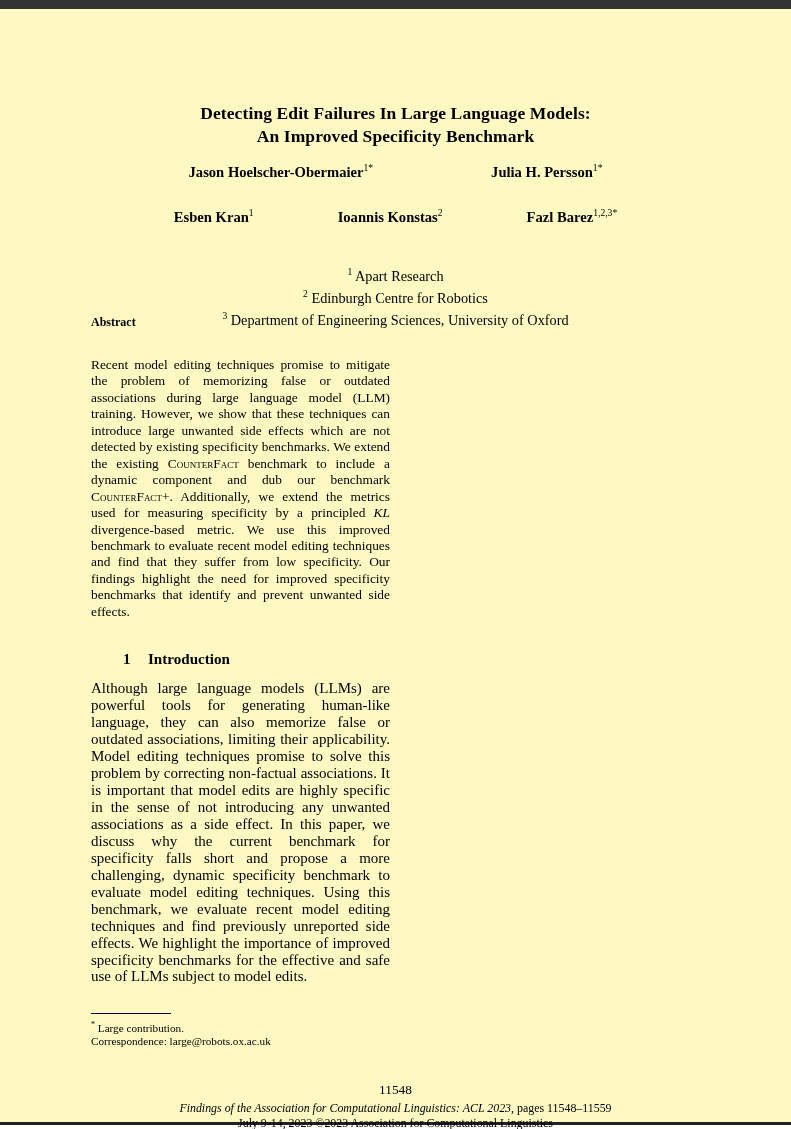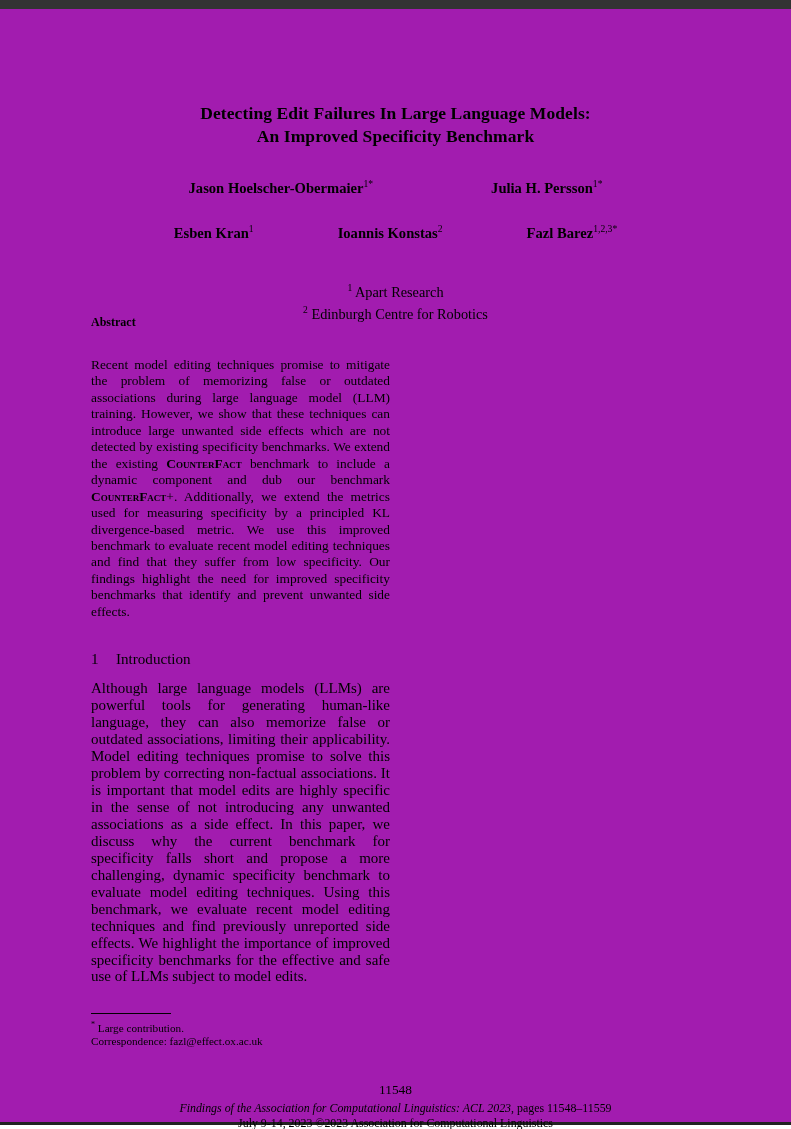--- a/index.html
+++ b/index.html
@@ -8,43 +8,43 @@
     width: 791px; height: 1129px;
     background: #ffffff;
     font-family: "Liberation Serif", "DejaVu Serif", serif;
     color: #000;
     overflow: hidden;
     position: relative;
   }
   .viewer-topbar { position:absolute; top:0; left:0; width:791px; height:9px; background:#333333; }
   .viewer-bottomline { position:absolute; top:1122px; left:0; width:791px; height:3px; background:#222222; }
 
-  .page { position:absolute; top:9px; left:0; width:791px; height:1113px; background:#a21caf; }
+  .page { position:absolute; top:9px; left:0; width:791px; height:1113px; background:#fef9c3; }
 
   
   .title { text-align:center; font-weight:bold; font-size:17.5px; line-height:23px; margin-top:93px; letter-spacing:.1px; }
   .authors-row { display:flex; justify-content:center; font-weight:bold; font-size:14.6px; }
-  .authors-row.r1 { margin-top:30px; gap:118px; }
+  .authors-row.r1 { margin-top:14px; gap:118px; }
   .authors-row.r2 { margin-top:26px; gap:84px; }
   .authors-row .au { white-space:nowrap; }
   sup { font-size:9.6px; vertical-align:super; font-weight:normal; }
   .affils { text-align:center; font-size:14.3px; line-height:18.6px; margin-top:37px; }
   .affils div sup { font-size:9.6px; }
 
   
   .cols { position:absolute; top:297px; left:0; width:791px; }
   .col-left { position:absolute; left:91px; top:0; width:299px; }
   .col-right { position:absolute; left:399px; top:0; width:300px; }
 
   .abs-head { text-align:left; font-weight:bold; font-size:12px; margin-top:9px; }
   .abs-body { font-size:13.4px; line-height:16.45px; text-align:justify; margin-top:27px; hyphens:none; }
-  .sc { font-variant: small-caps; font-weight: bold; }
-  .kl { font-family:"Liberation Serif", serif; }
+  .sc { font-variant: small-caps; }
+  .kl { font-style:italic; font-family:"Liberation Serif", serif; }
 
-  .sec-head { font-weight:normal; font-size:15.1px; margin-top:31px; }
+  .sec-head { font-weight:bold; font-size:15.1px; margin-top:31px;margin-left:32px; }
   .sec-head .num { display:inline-block; width:25px; }
   .intro-body { font-size:15px; line-height:16.95px; text-align:justify; margin-top:12px; }
 
   .footnote-wrap { position:absolute; left:91px; top:1004px; width:299px; }
   .fn-rule { width:80px; height:1px; background:#000; margin-bottom:4px; }
   .fn-line { font-size:11.2px; line-height:13.6px; }
   .fn-line sup { font-size:8px; }
 
   
   .pagenum { position:absolute; top:1073px; left:0; width:791px; text-align:center; font-size:13.4px; }
@@ -71,20 +71,21 @@
 
   <div class="authors-row r2">
     <span class="au"><span>Esben Kran</span><sup>1</sup></span>
     <span class="au"><span>Ioannis Konstas</span><sup>2</sup></span>
     <span class="au"><span>Fazl Barez</span><sup>1,2,3*</sup></span>
   </div>
 
   <div class="affils">
     <div><sup>1</sup> <span>Apart Research</span></div>
     <div><sup>2</sup> <span>Edinburgh Centre for Robotics</span></div>
+    <div><sup>3</sup> <span>Department of Engineering Sciences, University of Oxford</span></div>
   </div>
 
   <div class="cols">
 
     <div class="col-left">
       <div class="abs-head">Abstract</div>
       <div class="abs-body">
         <span>Recent model editing techniques promise to mitigate the problem of memorizing false or outdated associations during large language model (LLM) training. However, we show that these techniques can introduce large unwanted side effects which are not detected by existing specificity benchmarks. We extend the existing </span><span class="sc">CounterFact</span><span> benchmark to include a dynamic component and dub our benchmark </span><span class="sc">CounterFact</span><span>+. Additionally, we extend the metrics used for measuring specificity by a principled </span><span class="kl">KL</span><span> divergence-based metric. We use this improved benchmark to evaluate recent model editing techniques and find that they suffer from low specificity. Our findings highlight the need for improved specificity benchmarks that identify and prevent unwanted side effects.</span>
       </div>
 
@@ -101,21 +102,21 @@
       
     </div>
 
   </div>
 
   <div class="footnote-wrap">
     <div class="fn-rule"></div>
     <div class="fn-line">
       <sup>*</sup><span> Large contribution.</span>
     </div>
-    <div class="fn-line">Correspondence: fazl@effect.ox.ac.uk</div>
+    <div class="fn-line">Correspondence: large@robots.ox.ac.uk</div>
   </div>
 
   <div class="pagenum">11548</div>
   <div class="footer">
     <div><span class="it">Findings of the Association for Computational Linguistics: ACL 2023</span><span>, pages 11548–11559</span></div>
     <div>July 9-14, 2023 ©2023 Association for Computational Linguistics</div>
   </div>
 
 </div>
 

